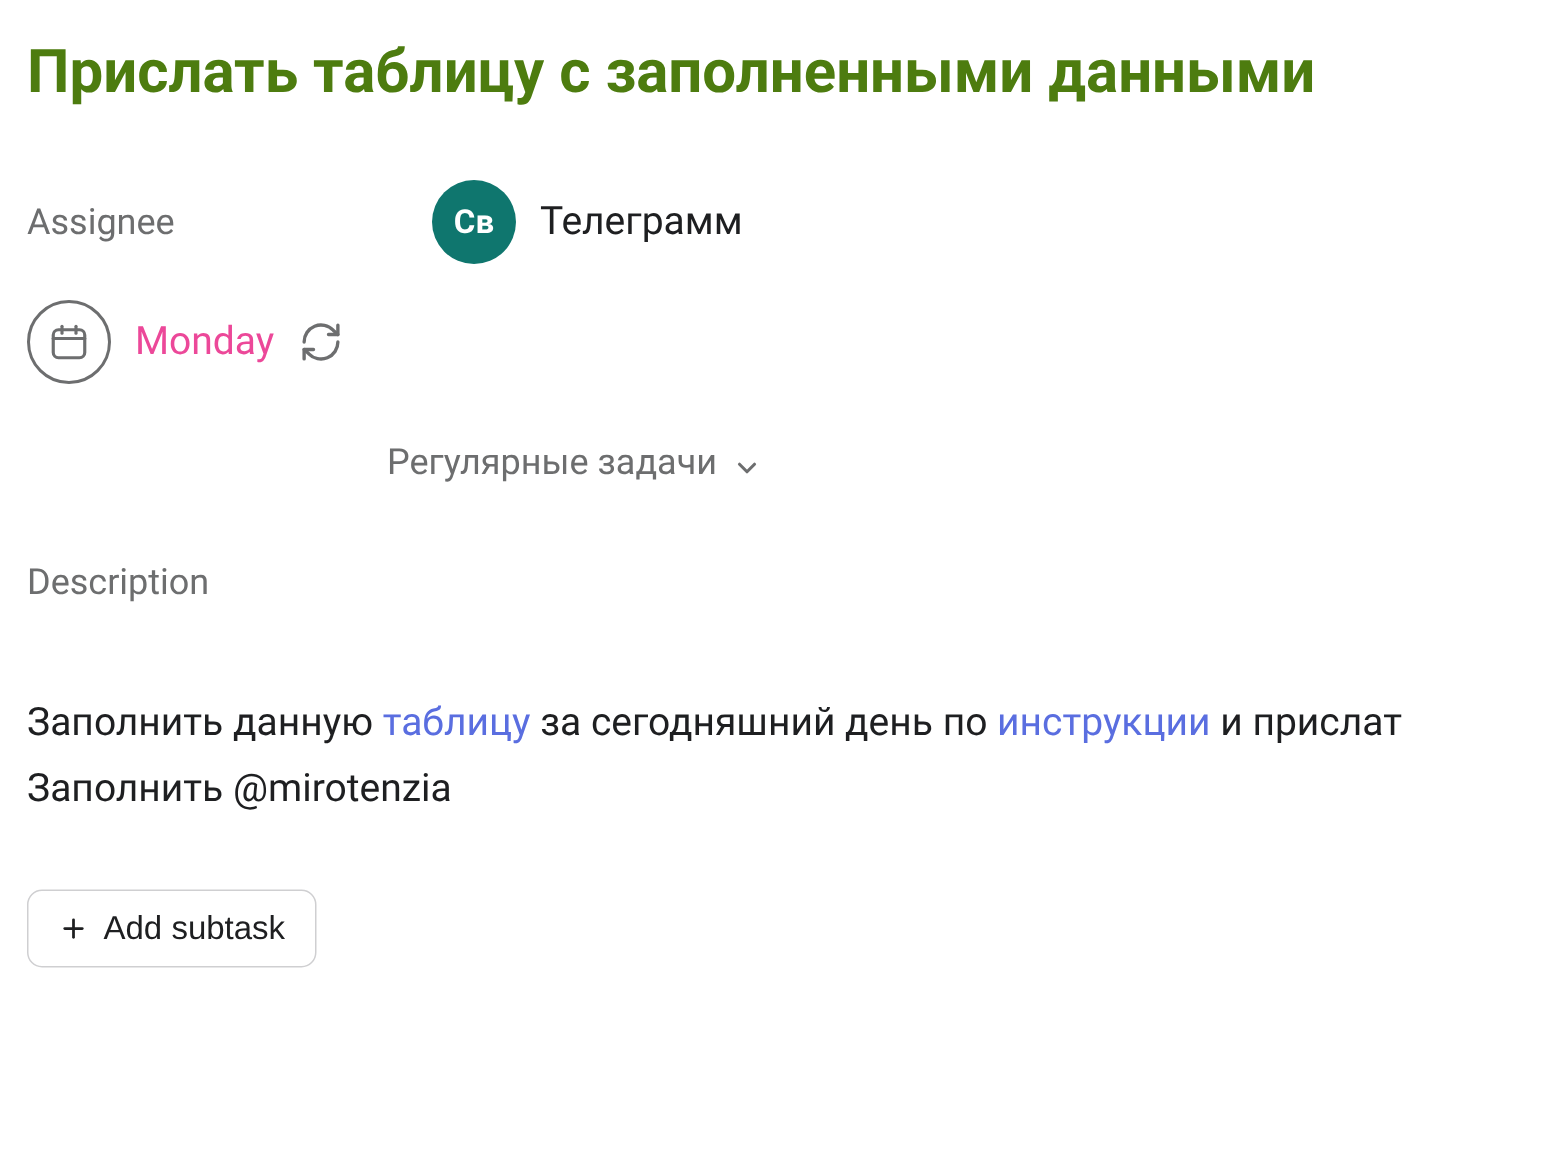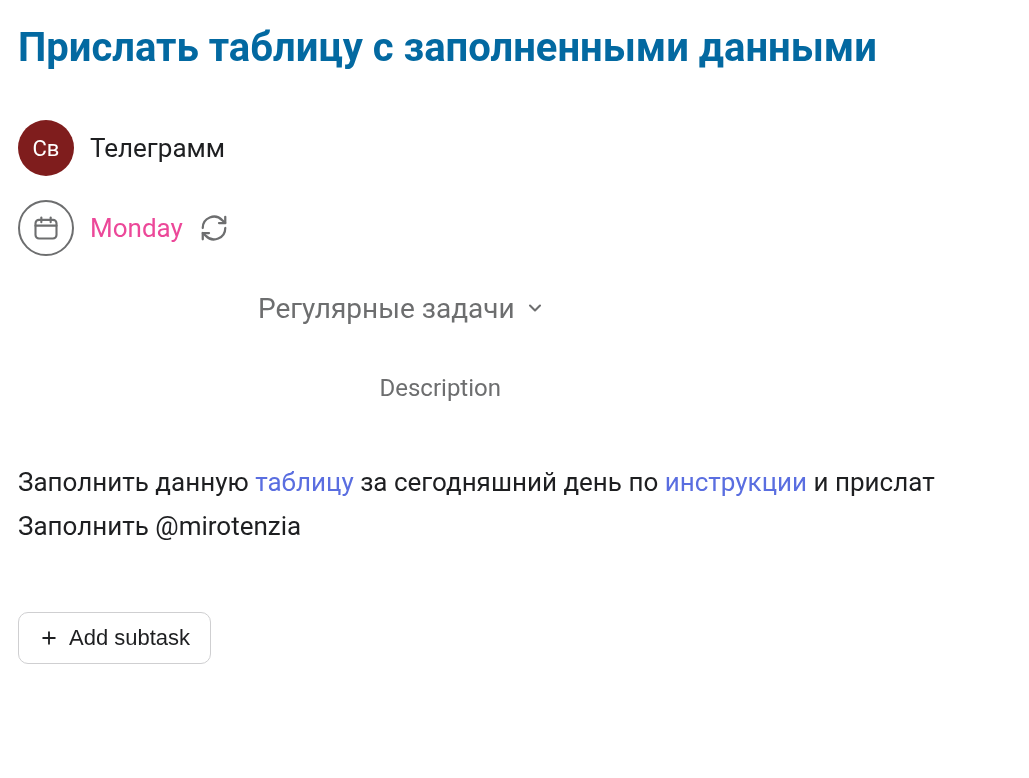--- a/index.html
+++ b/index.html
@@ -9,21 +9,21 @@
       color: #1e1f21;
       width: 1029px;
       height: 778px;
       overflow: hidden;
       padding: 24px 18px;
     }
     .task-title {
       font-size: 40px;
       font-weight: 700;
       line-height: 1.2;
-      color: #0369a1;
+      color: #4d7c0f;
       margin-bottom: 48px;
       white-space: nowrap;
     }
     .field-row {
       display: flex;
       align-items: center;
       min-height: 56px;
       margin-bottom: 24px;
     }
     .field-label {
@@ -35,27 +35,27 @@
     .field-value {
       flex: 1;
       display: flex;
       align-items: center;
       gap: 16px;
     }
     .avatar {
       width: 56px;
       height: 56px;
       border-radius: 50%;
-      background: #7f1d1d;
+      background: #0f766e;
       color: #fff;
       display: flex;
       align-items: center;
       justify-content: center;
       font-size: 22px;
-      font-weight: 400;
+      font-weight: 700;
     }
     .assignee-name {
       font-size: 26px;
       color: #1e1f21;
     }
     .date-icon-wrap {
       width: 56px;
       height: 56px;
       border-radius: 50%;
       border: 2px solid #6d6e6f;
@@ -68,35 +68,34 @@
       font-size: 26px;
       color: #ec4899;
     }
     .repeat-icon {
       color: #6d6e6f;
       display: flex;
       align-items: center;
     }
     .projects-value {
       display: flex;
-      align-items: center;
+      align-items: flex-end;
       gap: 10px;
-      font-size: 28px;
+      font-size: 24px;
       color: #6d6e6f;
       margin-left: 240px;
       cursor: pointer;
     }
     .chevron {
       display: flex;
       align-items: center;
       color: #6d6e6f;
     }
     .description-field-row {
       margin-bottom: 44px;
-      justify-content: center;
     }
     .description-body {
       font-size: 26px;
       line-height: 1.7;
       color: #1e1f21;
       margin-bottom: 45px;
       white-space: nowrap;
     }
     .description-body a {
       color: #5a6ee0;
@@ -106,36 +105,36 @@
       display: inline-flex;
       align-items: center;
       gap: 10px;
       padding: 12px 20px;
       border: 1px solid #cfcfd1;
       border-radius: 10px;
       background: #fff;
       font-size: 22px;
       color: #1e1f21;
       cursor: pointer;
-      margin-top: 19px;
     }
     .plus-icon {
       display: flex;
       align-items: center;
       color: #1e1f21;
     }
   </style>
 </head>
 <body>
 
 
 
 <h1 class="task-title">Прислать таблицу с заполненными данными</h1>
 
 <div class="field-row">
+  <div class="field-label">Assignee</div>
   <div class="field-value">
     <div class="avatar">Св</div>
     <span class="assignee-name">Телеграмм</span>
   </div>
 </div>
 
 <div class="field-row">
   <div class="field-value">
     <div class="date-icon-wrap">
       <svg width="28" height="28" viewBox="0 0 24 24" fill="none" stroke="currentColor" stroke-width="1.8" stroke-linecap="round" stroke-linejoin="round">

